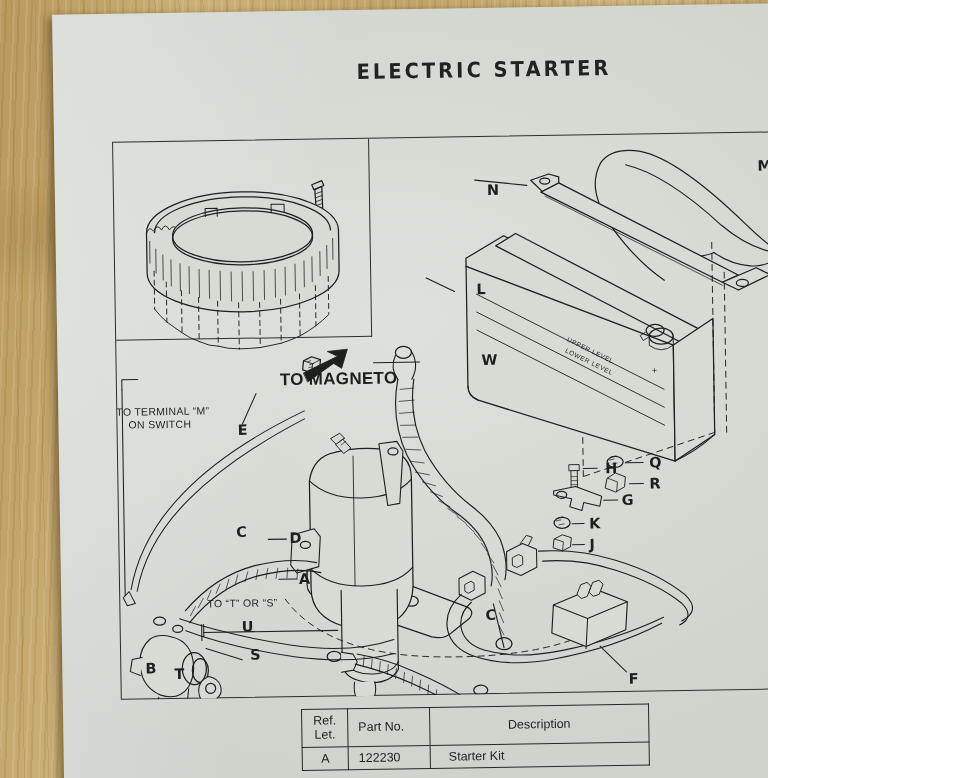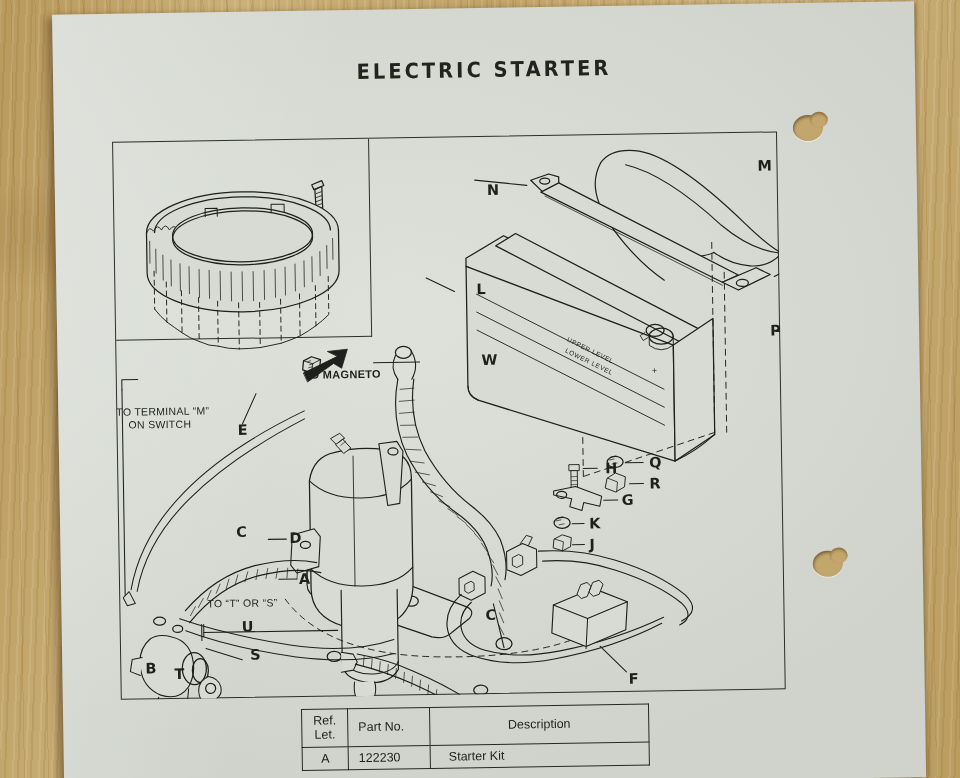--- a/index.html
+++ b/index.html
@@ -7,21 +7,21 @@
   html, body {
     margin: 0; padding: 0;
     width: 960px; height: 778px;
     overflow: hidden;
     font-family: "Liberation Sans", sans-serif;
   }
 
   
   #scene {
     position: relative;
-    width: 960px; height: 778px;
+    width: 768px; height: 778px;
     background: #4c1d95;
     overflow: hidden;
   }
   #wood {
     position: absolute; inset: 0;
     background:
       repeating-linear-gradient(92deg,
         rgba(255,255,255,0.10) 0px, rgba(255,255,255,0.10) 2px,
         rgba(0,0,0,0.00) 2px, rgba(0,0,0,0.00) 5px,
         rgba(90,60,20,0.10) 5px, rgba(90,60,20,0.10) 7px,
@@ -145,21 +145,21 @@
   .note {
     position: absolute;
     font-family: "Liberation Sans", sans-serif;
     font-weight: 400;
     font-size: 10.5px;
     letter-spacing: .3px;
     color: #1d201c;
     line-height: 1.25;
     white-space: nowrap;
   }
-  .note.bold { font-weight: 700; font-size: 11px; margin-left: 24px; }
+  .note.bold { font-weight: 700; font-size: 17px; }
 </style>
 </head>
 <body>
 
 <div id="scene">
   <div id="wood"></div>
 
   <div id="page">
     <div id="page-inner">
 

